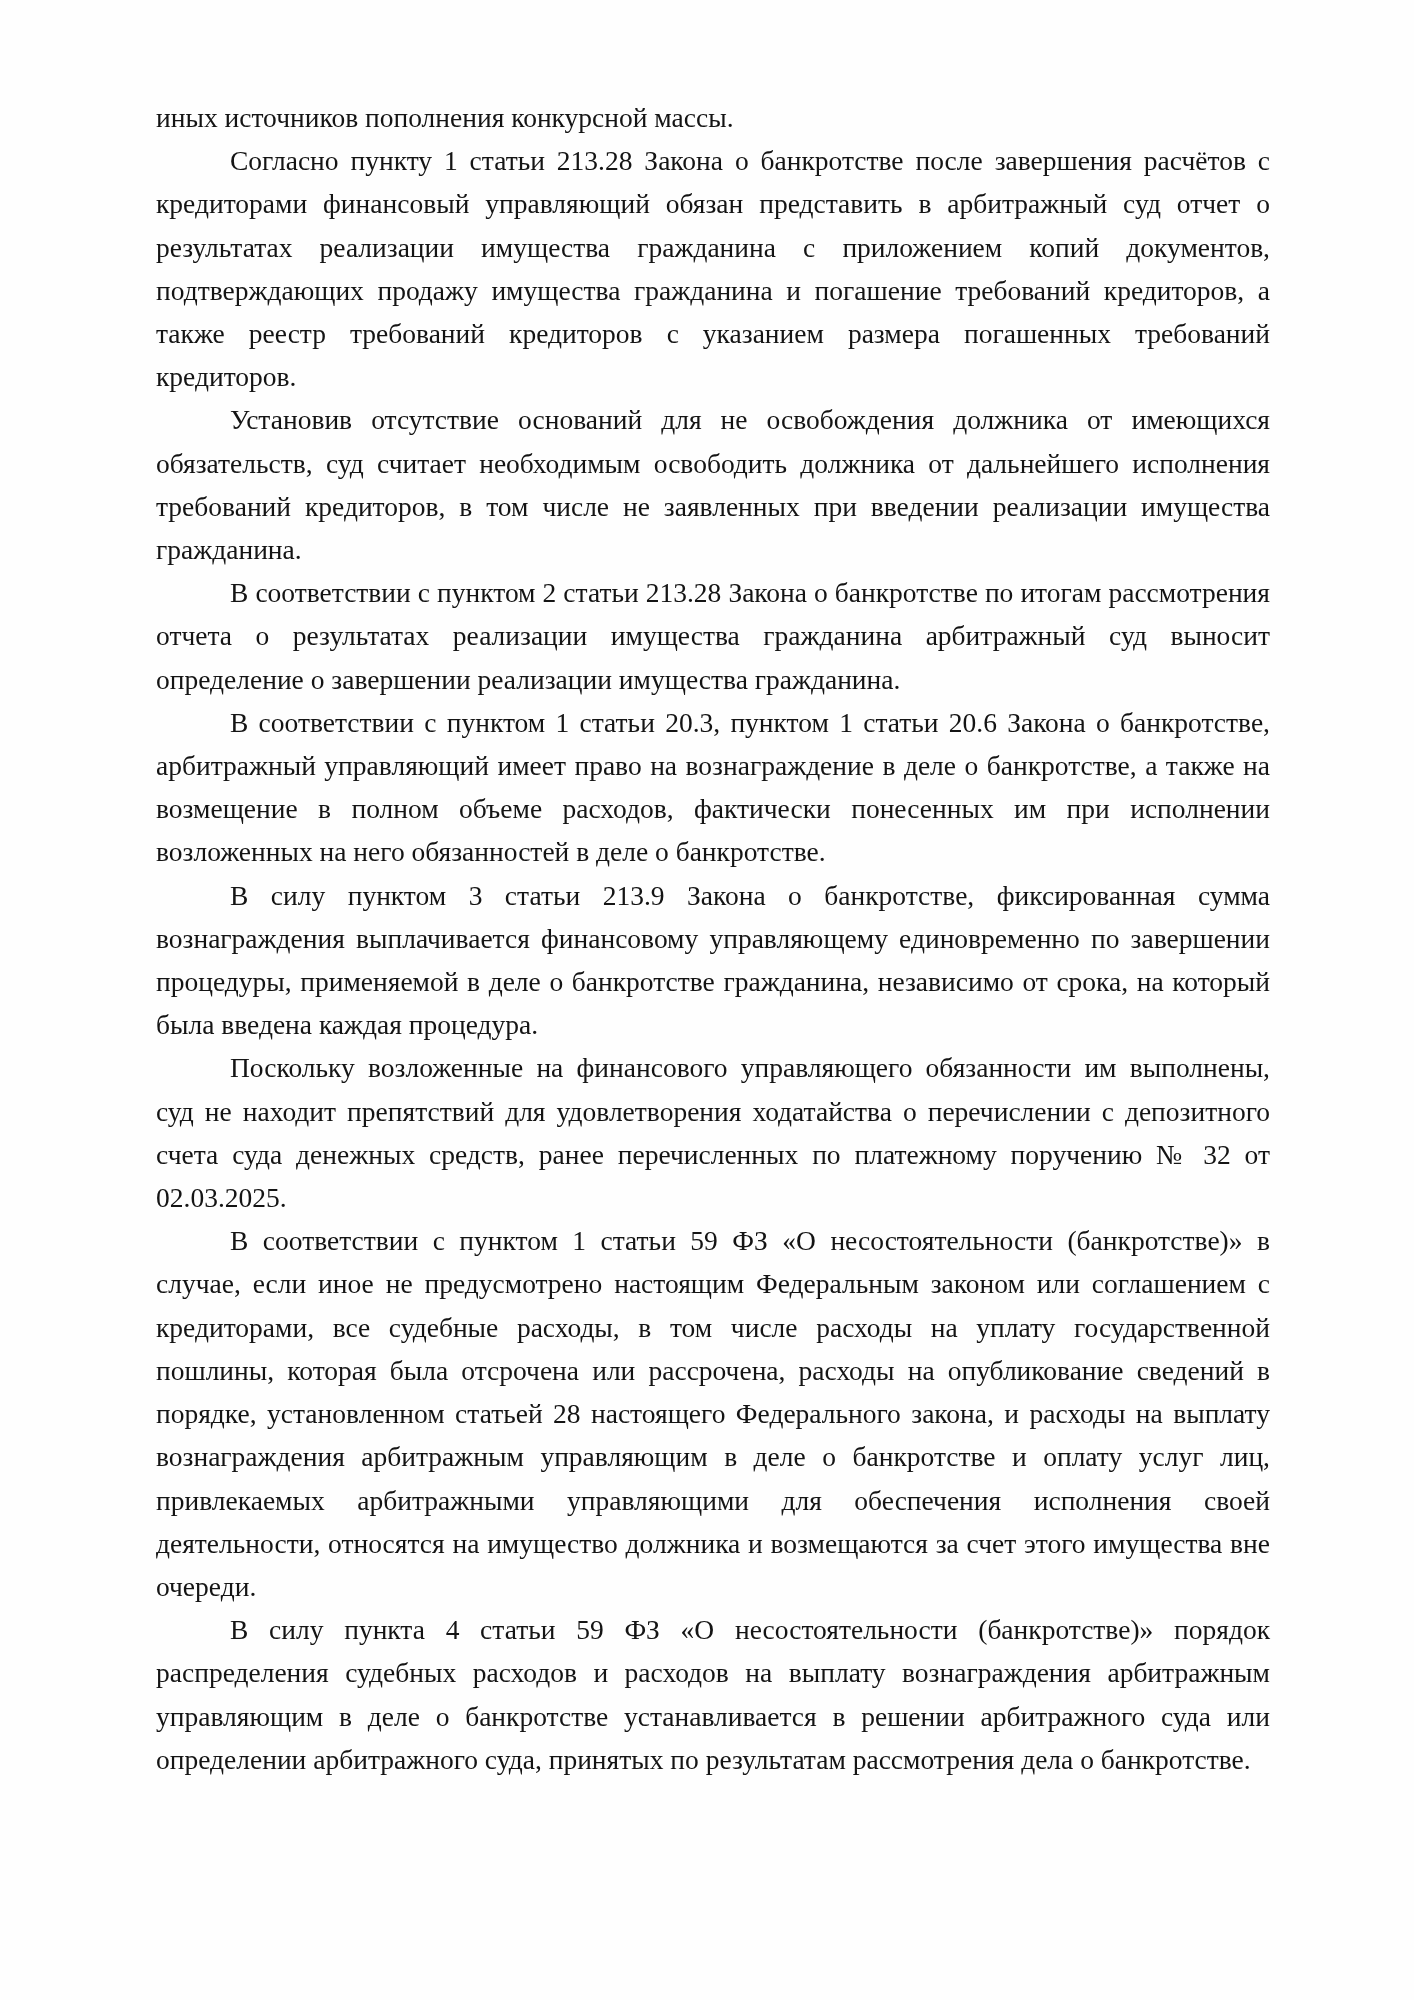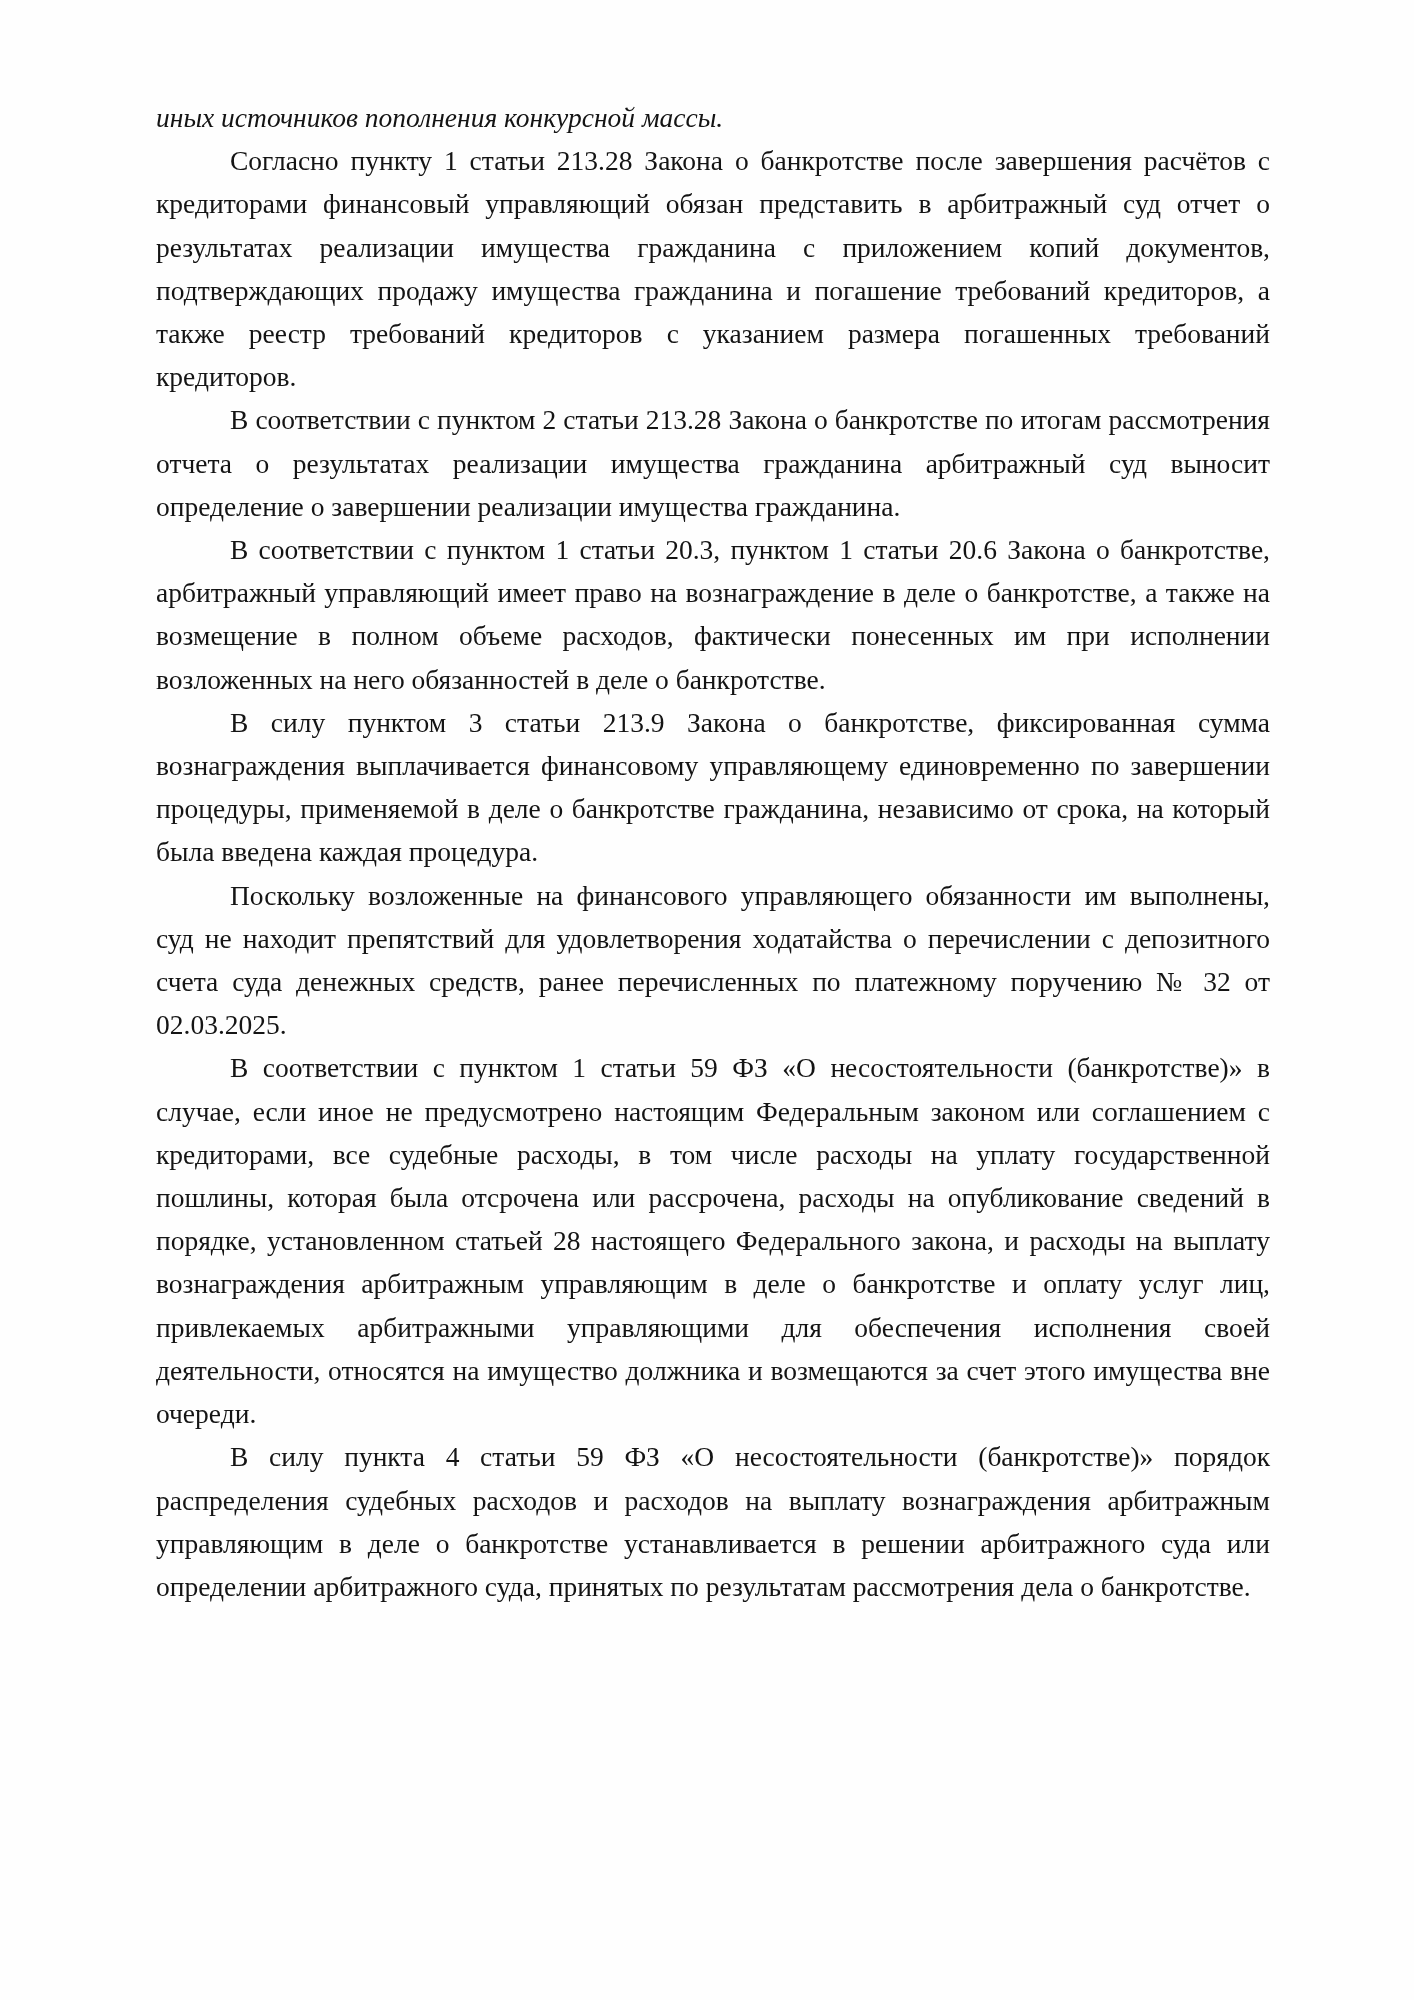--- a/index.html
+++ b/index.html
@@ -34,21 +34,20 @@
     color: #141414;
     -webkit-font-smoothing: antialiased;
   }
   .para {
     margin: 0;
     padding: 0;
     text-indent: 0;
   }
   .para.first-line-flush {
     text-indent: 0;
-    font-style: italic;
   }
   .para.indented {
     text-indent: 74px;
   }
   
   .para::after {
     content: "";
     display: inline-block;
     width: 100%;
     height: 0;
@@ -63,20 +62,21 @@
 <div class="page">
   <div class="page-body">
     <div class="doc-text">
 
       <p class="para first-line-flush no-stretch">иных источников пополнения конкурсной массы.</p>
 
 
 
       <p class="para indented no-stretch">Согласно пункту 1 статьи 213.28 Закона о банкротстве после завершения расчётов с кредиторами финансовый управляющий обязан представить в арбитражный суд отчет о результатах реализации имущества гражданина с приложением копий документов, подтверждающих продажу имущества гражданина и погашение требований кредиторов, а также реестр требований кредиторов с указанием размера погашенных требований кредиторов.</p>
 
+      <p class="para indented no-stretch">Установив отсутствие оснований для не освобождения должника от имеющихся обязательств, суд считает необходимым освободить должника от дальнейшего исполнения требований кредиторов, в том числе не заявленных при введении реализации имущества гражданина.</p>
 
 
       <p class="para indented no-stretch">В соответствии с пунктом 2 статьи 213.28 Закона о банкротстве по итогам рассмотрения отчета о результатах реализации имущества гражданина арбитражный суд выносит определение о завершении реализации имущества гражданина.</p>
 
       <p class="para indented no-stretch">В соответствии с пунктом 1 статьи 20.3, пунктом 1 статьи 20.6 Закона о банкротстве, арбитражный управляющий имеет право на вознаграждение в деле о банкротстве, а также на возмещение в полном объеме расходов, фактически понесенных им при исполнении возложенных на него обязанностей в деле о банкротстве.</p>
 
       <p class="para indented no-stretch">В силу пунктом 3 статьи 213.9 Закона о банкротстве, фиксированная сумма вознаграждения выплачивается финансовому управляющему единовременно по завершении процедуры, применяемой в деле о банкротстве гражданина, независимо от срока, на который была введена каждая процедура.</p>
 
       <p class="para indented no-stretch">Поскольку возложенные на финансового управляющего обязанности им выполнены, суд не находит препятствий для удовлетворения ходатайства о перечислении с депозитного счета суда денежных средств, ранее перечисленных по платежному поручению № 32 от 02.03.2025.</p>
 

